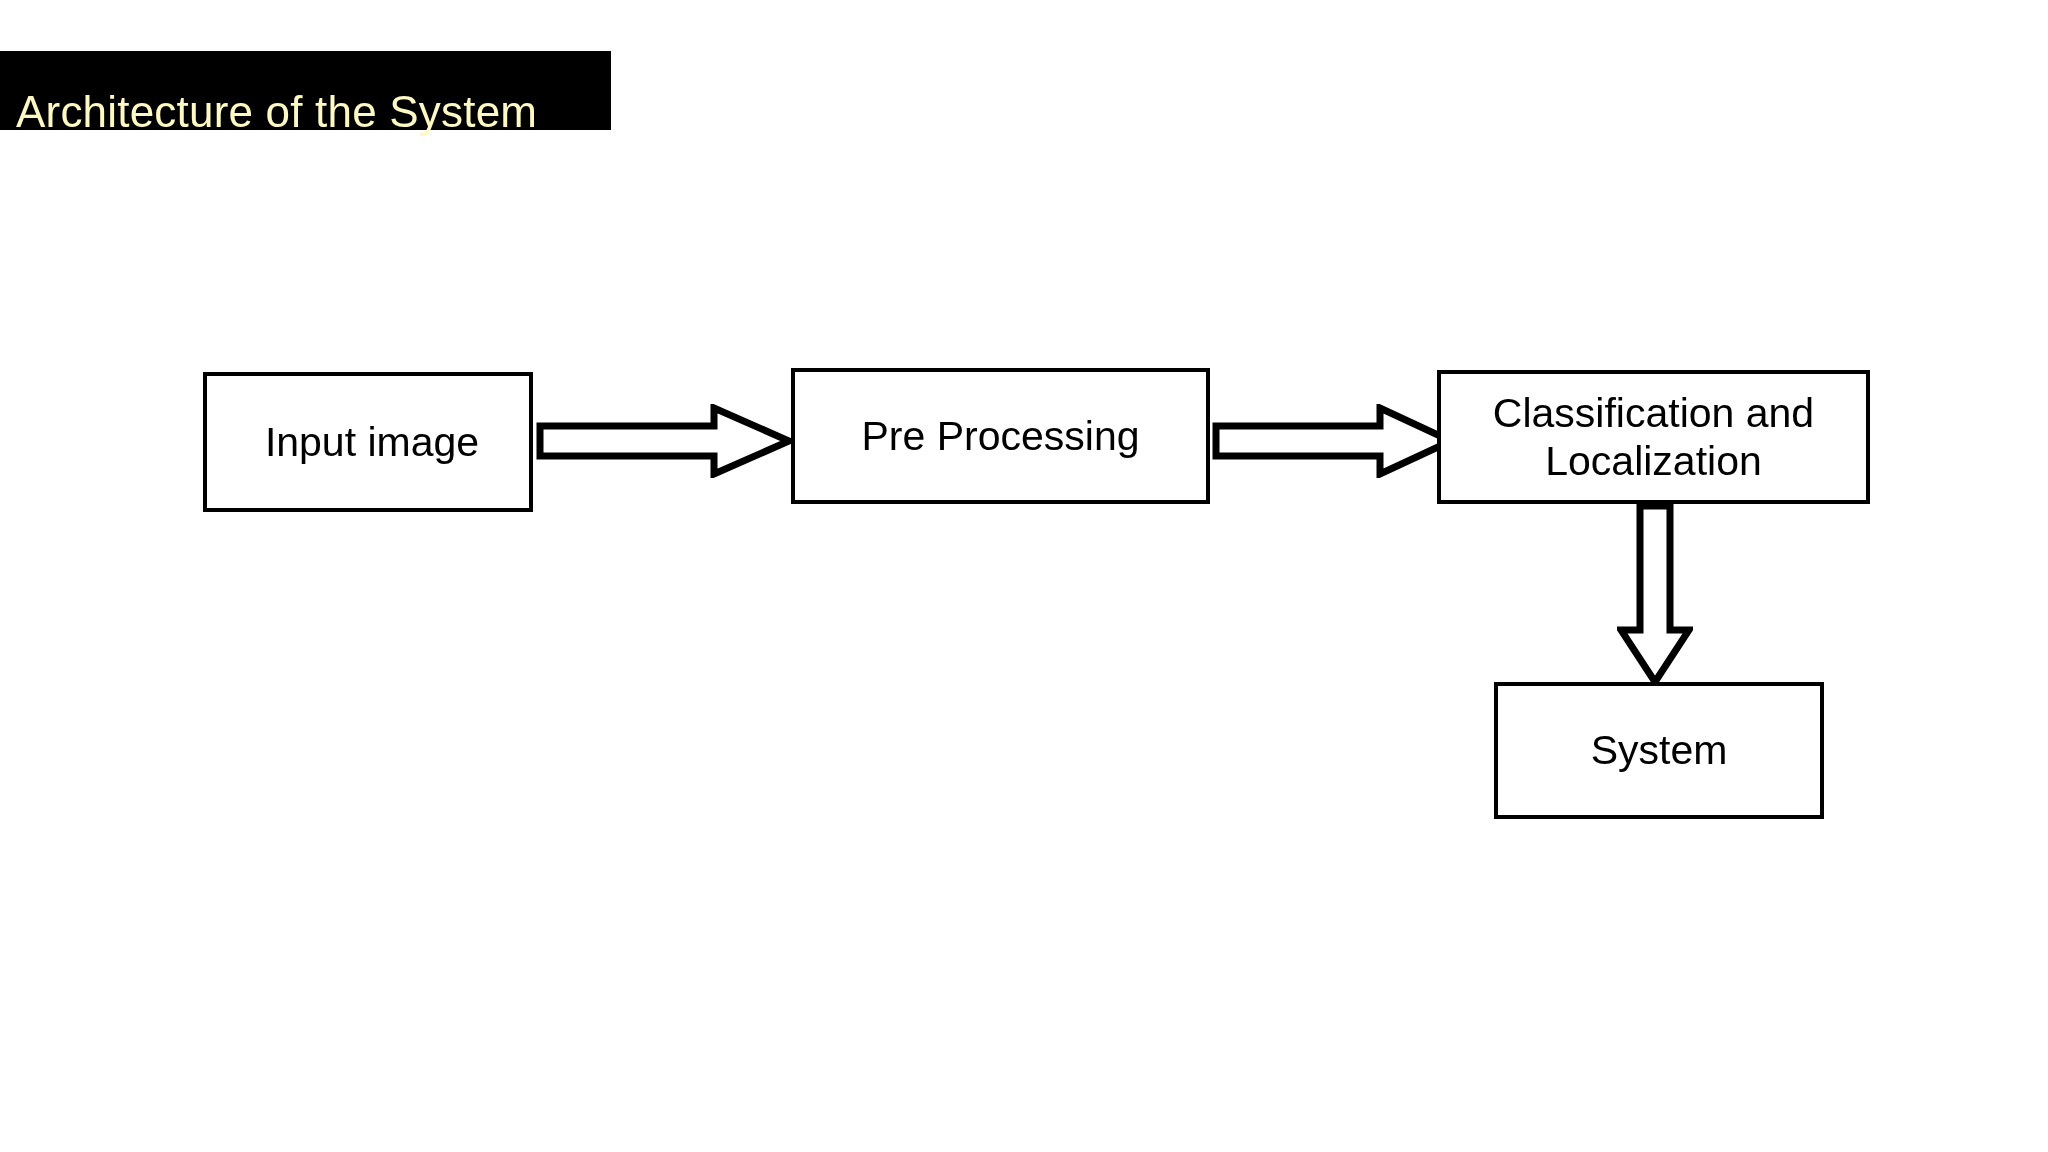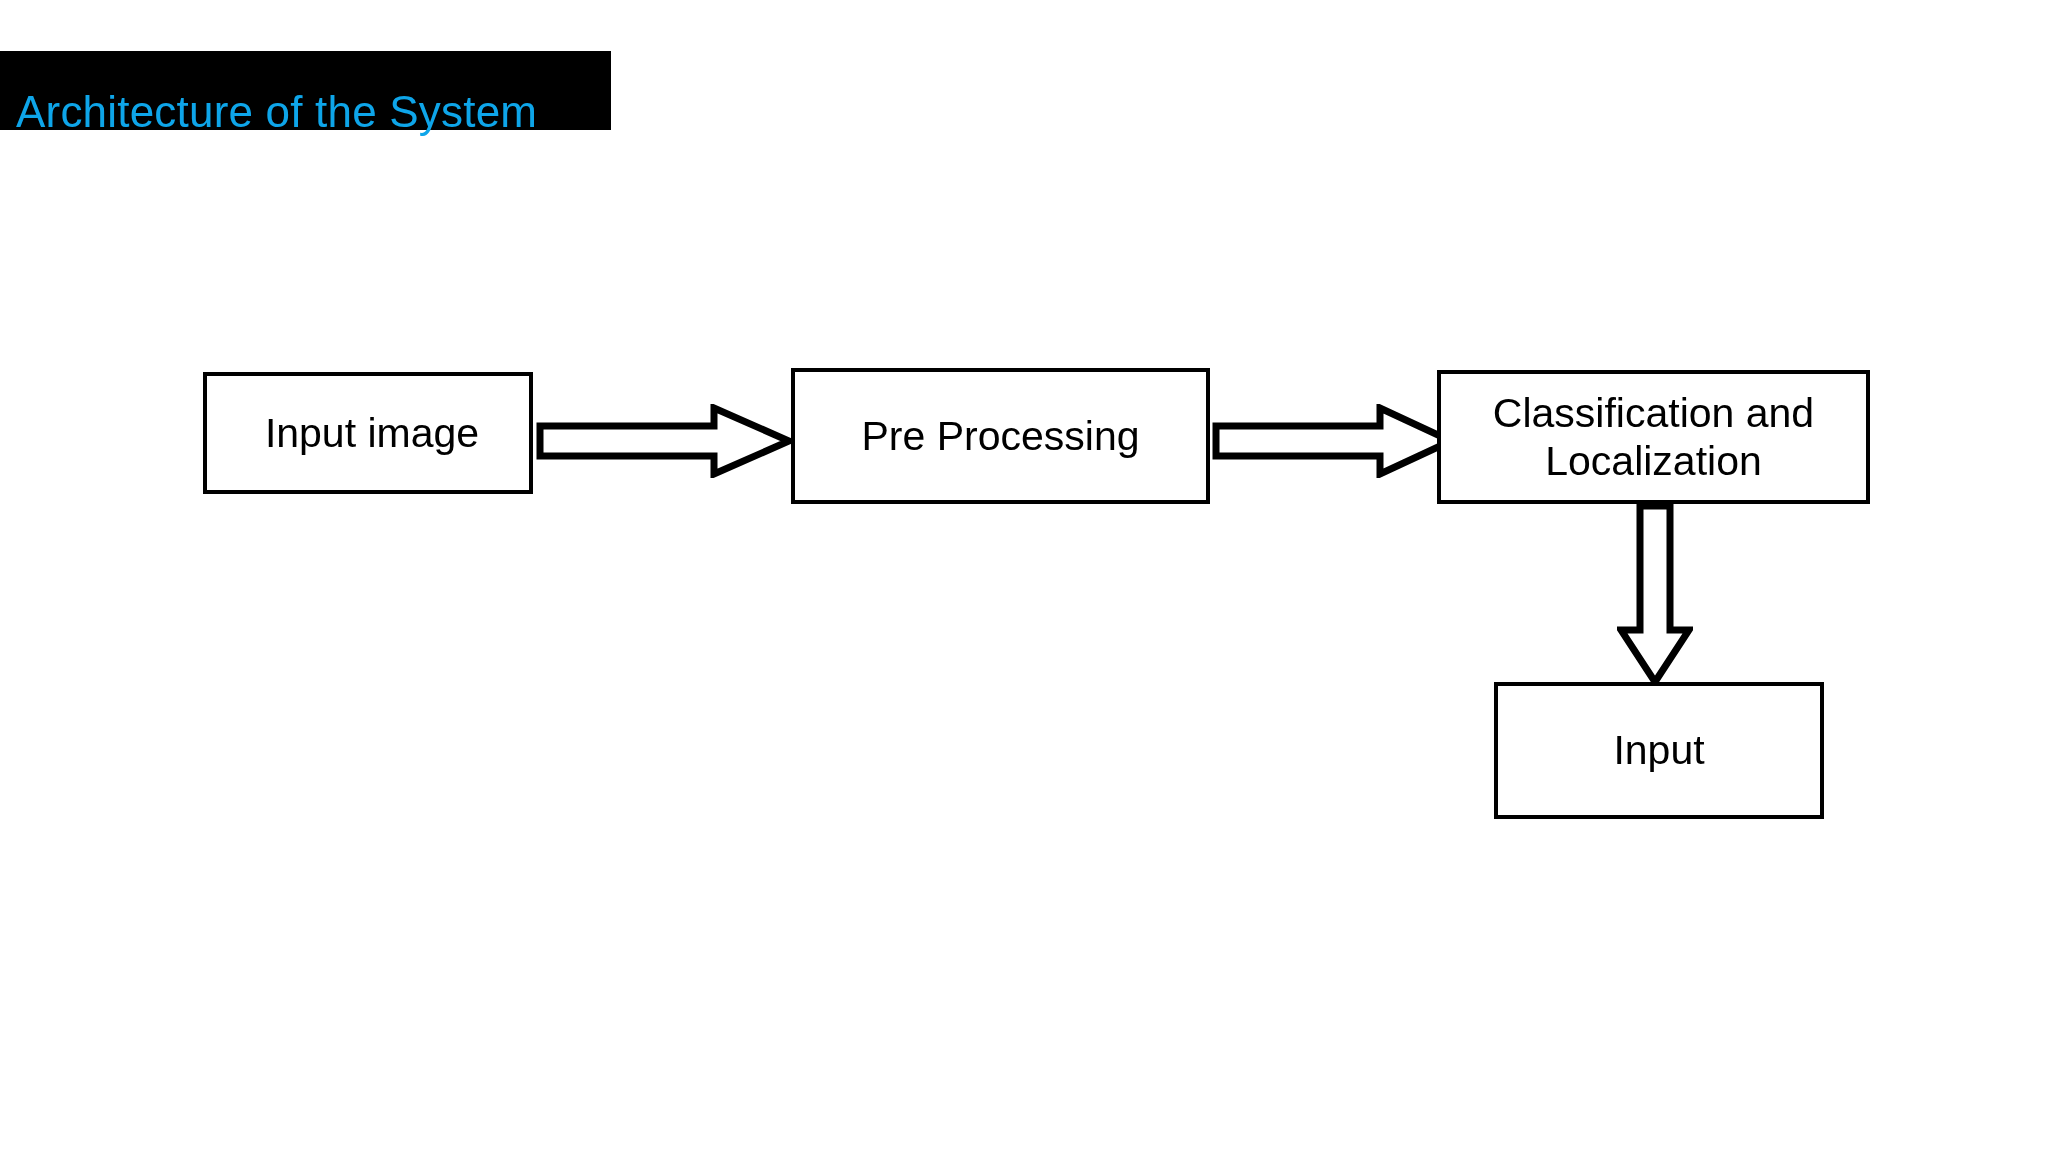--- a/index.html
+++ b/index.html
@@ -27,21 +27,21 @@
     top: 51px;
     width: 611px;
     height: 79px;
     background: #000000;
     display: flex;
     align-items: center;
     box-sizing: border-box;
     padding-left: 16px;
   }
   .title-banner .title-text {
-    color: #0ea5e9;
+    color: #fef9c3;
     font-size: 44px;
     line-height: 1.05;
     font-weight: 400;
     letter-spacing: 0.2px;
     white-space: nowrap;
     margin-top: 44px;
   }
 
   
   .node-box {
@@ -55,21 +55,21 @@
     text-align: center;
   }
   .node-box .node-label {
     font-size: 41px;
     line-height: 1.18;
     font-weight: 400;
     color: #000000;
     padding: 0 10px;
   }
 
-  #box-input        { left: 203px;  top: 372px; width: 330px; height: 122px; padding-left: 8px; }
+  #box-input        { left: 203px;  top: 372px; width: 330px; height: 140px; padding-left: 8px; }
   #box-preprocess   { left: 791px;  top: 368px; width: 419px; height: 136px; text-align: center; }
   #box-classify     { left: 1437px; top: 370px; width: 433px; height: 134px; }
   #box-output       { left: 1494px; top: 682px; width: 330px; height: 137px; }
 
   
   .block-arrow {
     position: absolute;
   }
   .block-arrow svg {
     display: block;
@@ -123,16 +123,16 @@
     <span class="node-label">Classification and Localization</span>
   </div>
 
   <div class="block-arrow" id="arrow-classify-to-output">
     <svg viewBox="0 0 76 184" preserveAspectRatio="none" aria-hidden="true">
       <polygon points="23,4 53,4 53,128 72,128 38,180 4,128 23,128"></polygon>
     </svg>
   </div>
 
   <div class="node-box" id="box-output">
-    <span class="node-label">Input</span>
+    <span class="node-label">System</span>
   </div>
 
 </div>
 
 </body></html>

